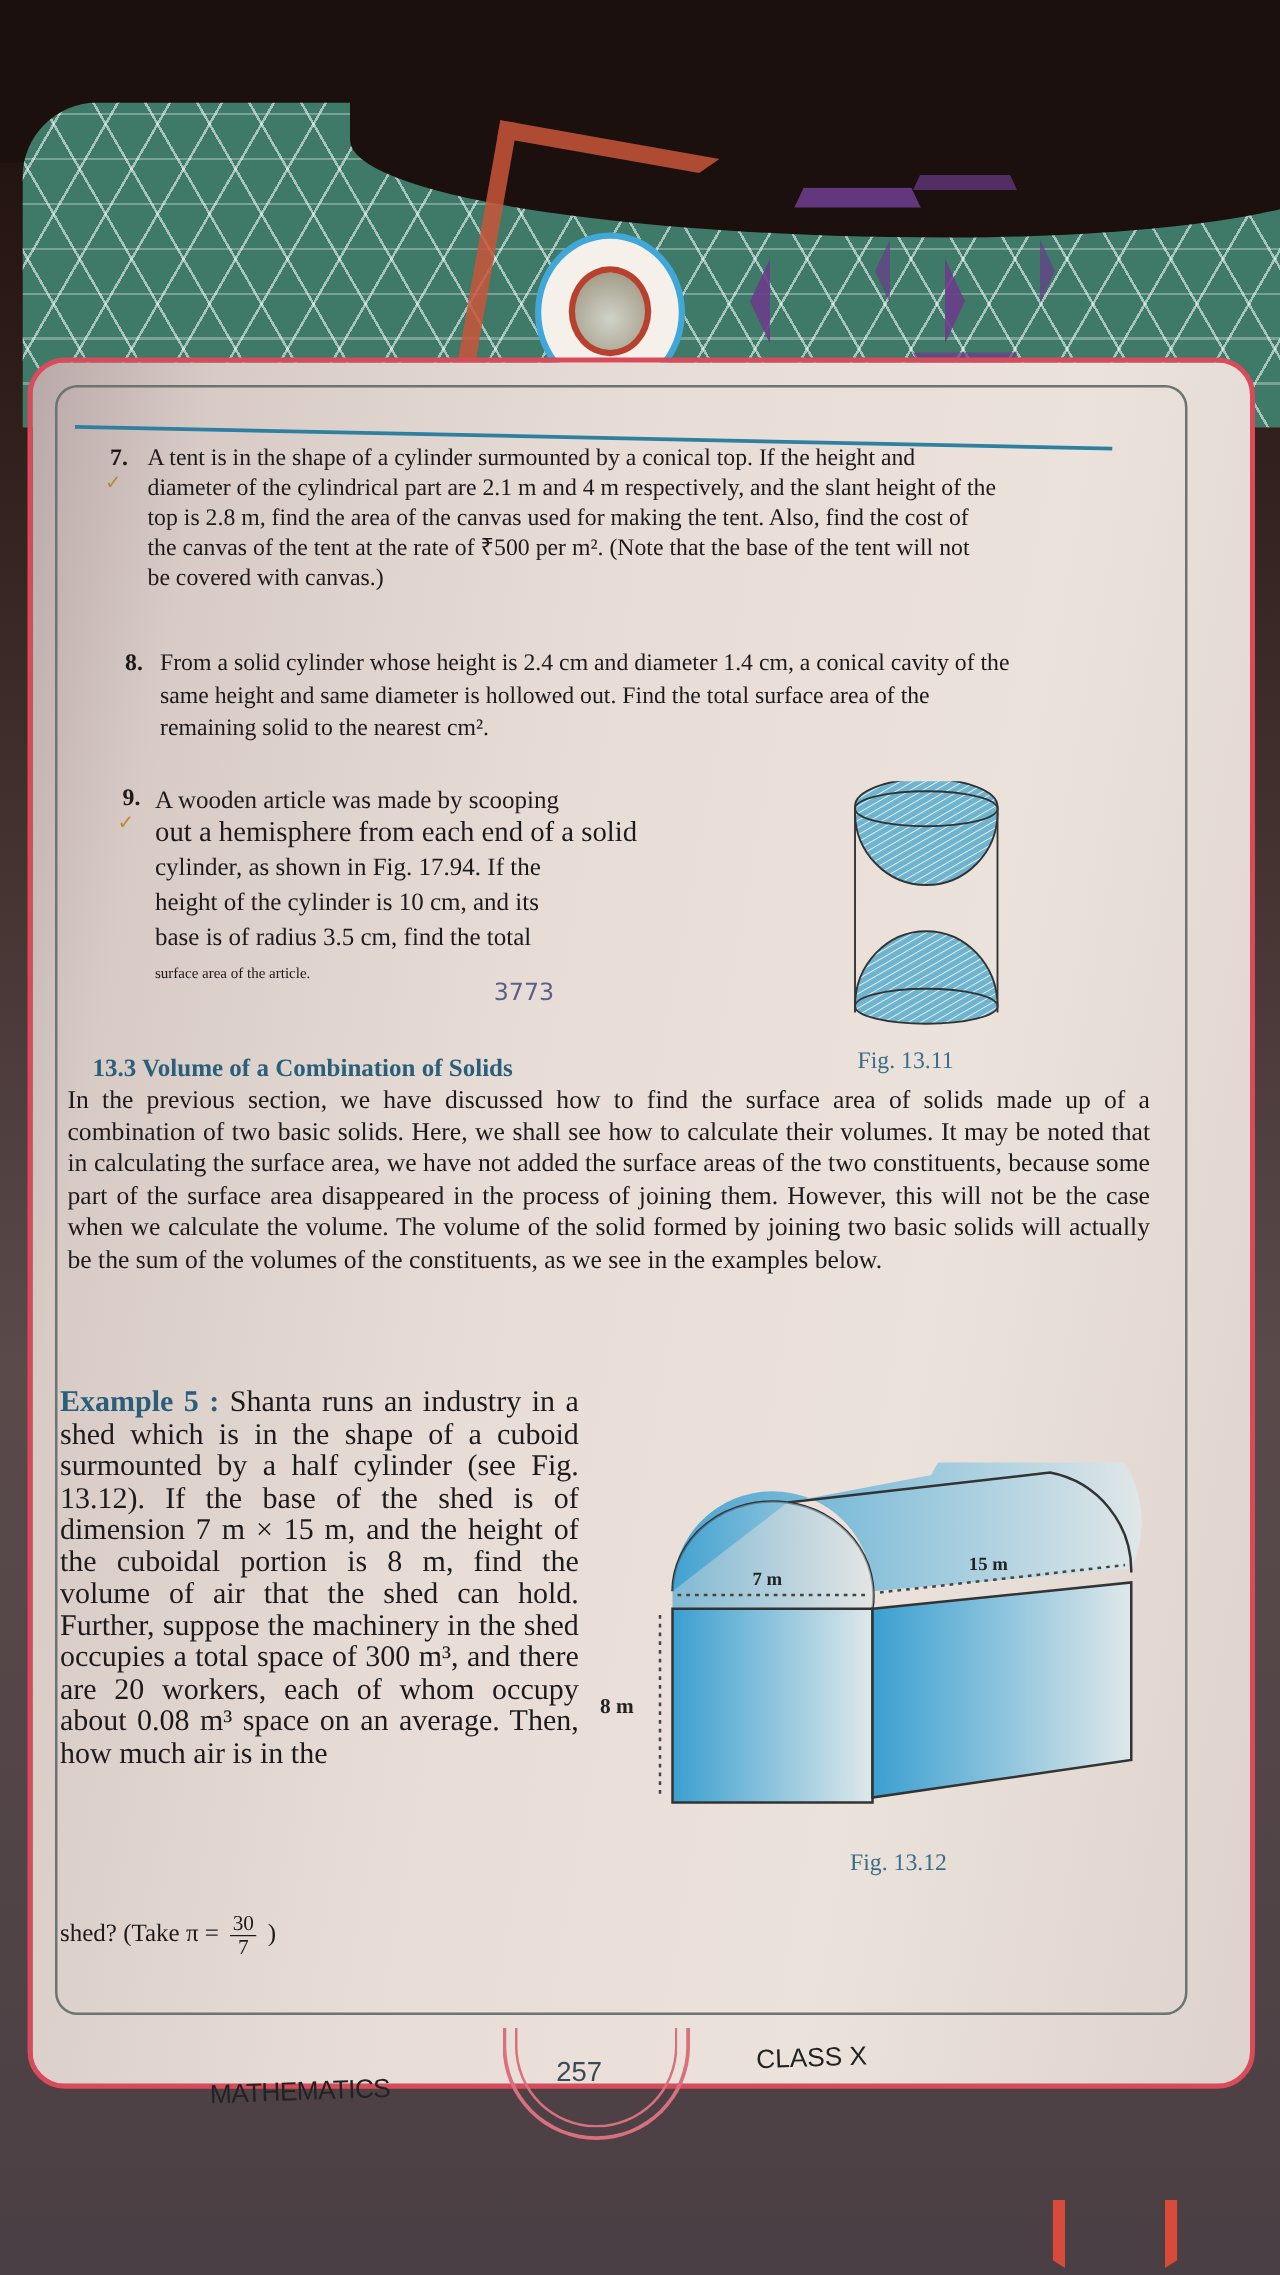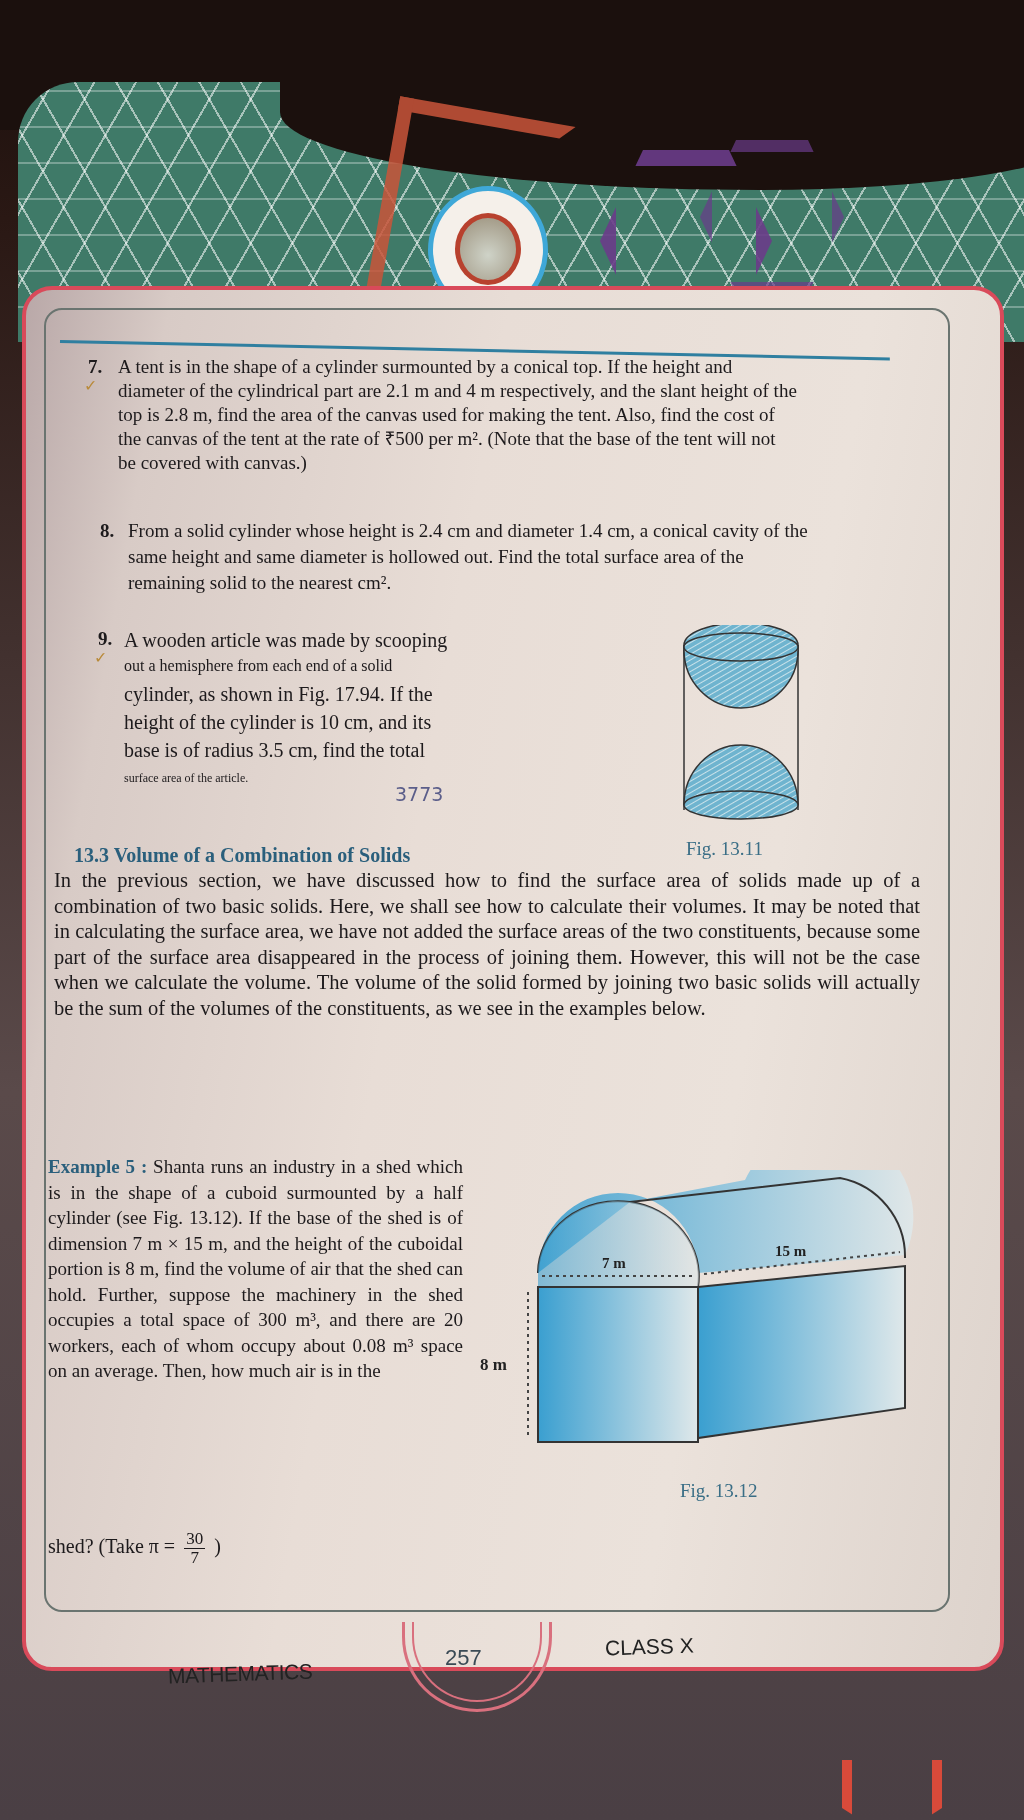--- a/index.html
+++ b/index.html
@@ -29,21 +29,21 @@
     border:4px solid #d94a5a;border-radius:30px;box-sizing:border-box;
     background:linear-gradient(100deg,#b9a8a8 0%,#d8cbc6 12%,#e8ddd6 40%,#ebe2db 70%,#ddd3cc 100%);}
   .inner-frame{position:absolute;left:18px;top:18px;width:902px;height:1300px;border:2px solid #6a7470;border-radius:18px;}
   .top-rule{position:absolute;left:60px;top:340px;width:830px;height:3px;background:#2f7fa0;transform:rotate(1.2deg);transform-origin:left;}
   .q{position:absolute;font-size:19px;line-height:22px;color:#1d1a1c;}
   .qnum{position:absolute;font-weight:bold;}
   .tick{position:absolute;color:#b98a3a;font-size:16px;}
   .sec-title{position:absolute;left:74px;top:844px;font-size:20px;font-weight:bold;color:#2a5f7c;}
   .fig-label{position:absolute;font-size:19px;color:#3a6e86;}
   .para{position:absolute;left:54px;top:868px;width:866px;font-size:20.5px;line-height:25.5px;color:#1d1a1c;text-align:justify;}
-  .example{position:absolute;left:48px;top:1110px;width:415px;font-size:19px;line-height:25.5px;color:#1d1a1c;text-align:justify;margin-top:44px;}
+  .example{position:absolute;left:48px;top:1110px;width:415px;font-size:24px;line-height:25.5px;color:#1d1a1c;text-align:justify;}
   .ex-label{color:#2a5f7c;font-weight:bold;}
   .handwrite{position:absolute;left:395px;top:783px;font-size:19px;color:#5b5e8a;font-family:"DejaVu Sans",sans-serif;}
   .take-pi{position:absolute;left:48px;top:1530px;font-size:20px;color:#1d1a1c;}
   .frac{display:inline-block;vertical-align:middle;text-align:center;font-size:17px;line-height:18px;margin:0 4px;}
   .frac .num{display:block;border-bottom:1px solid #1d1a1c;padding:0 2px;}
   .frac .den{display:block;}
   .footer-math{position:absolute;left:168px;top:1662px;font-family:"Liberation Sans",sans-serif;font-size:21px;color:#222;letter-spacing:-.5px;transform:rotate(-2deg);}
   .footer-page{position:absolute;left:445px;top:1645px;font-family:"Liberation Sans",sans-serif;font-size:22px;color:#3a4a55;}
   .footer-class{position:absolute;left:605px;top:1635px;font-family:"Liberation Sans",sans-serif;font-size:21px;color:#222;transform:rotate(-2deg);}
   .page-arc{position:absolute;left:402px;top:1622px;width:150px;height:90px;border:3px solid #d9707e;border-top:none;border-radius:0 0 75px 75px;box-sizing:border-box;}
@@ -83,21 +83,21 @@
   <span class="qnum q" style="left:100px;top:520px;">8.</span>
   <div class="q" style="left:128px;top:520px;">From a solid cylinder whose height is 2.4 cm and diameter 1.4 cm, a conical cavity of the</div>
   <div class="q" style="left:128px;top:546px;">same height and same diameter is hollowed out. Find the total surface area of the</div>
   <div class="q" style="left:128px;top:572px;">remaining solid to the nearest cm².</div>
 </div>
 
 <div>
   <span class="qnum q" style="left:98px;top:628px;">9.</span>
   <span class="tick" style="left:94px;top:648px;">✓</span>
   <div class="q" style="left:124px;top:628px;font-size:20px;line-height:24px;">A wooden article was made by scooping</div>
-  <div class="q" style="left:124px;top:655px;font-size:16px;">out a hemisphere from each end of a solid</div>
+  <div class="q" style="left:124px;top:655px;font-size:23px;">out a hemisphere from each end of a solid</div>
   <div class="q" style="left:124px;top:683px;font-size:20px;">cylinder, as shown in Fig. 17.94. If the</div>
   <div class="q" style="left:124px;top:711px;font-size:20px;">height of the cylinder is 10 cm, and its</div>
   <div class="q" style="left:124px;top:739px;font-size:20px;">base is of radius 3.5 cm, find the total</div>
   <div class="q" style="left:124px;top:767px;font-size:12px;">surface area of the article.</div>
   <span class="handwrite">3773</span>
 </div>
 
 <svg style="position:absolute;left:670px;top:625px;" width="140" height="200">
   <defs>
     <pattern id="hatch" width="5" height="5" patternUnits="userSpaceOnUse" patternTransform="rotate(60)">

